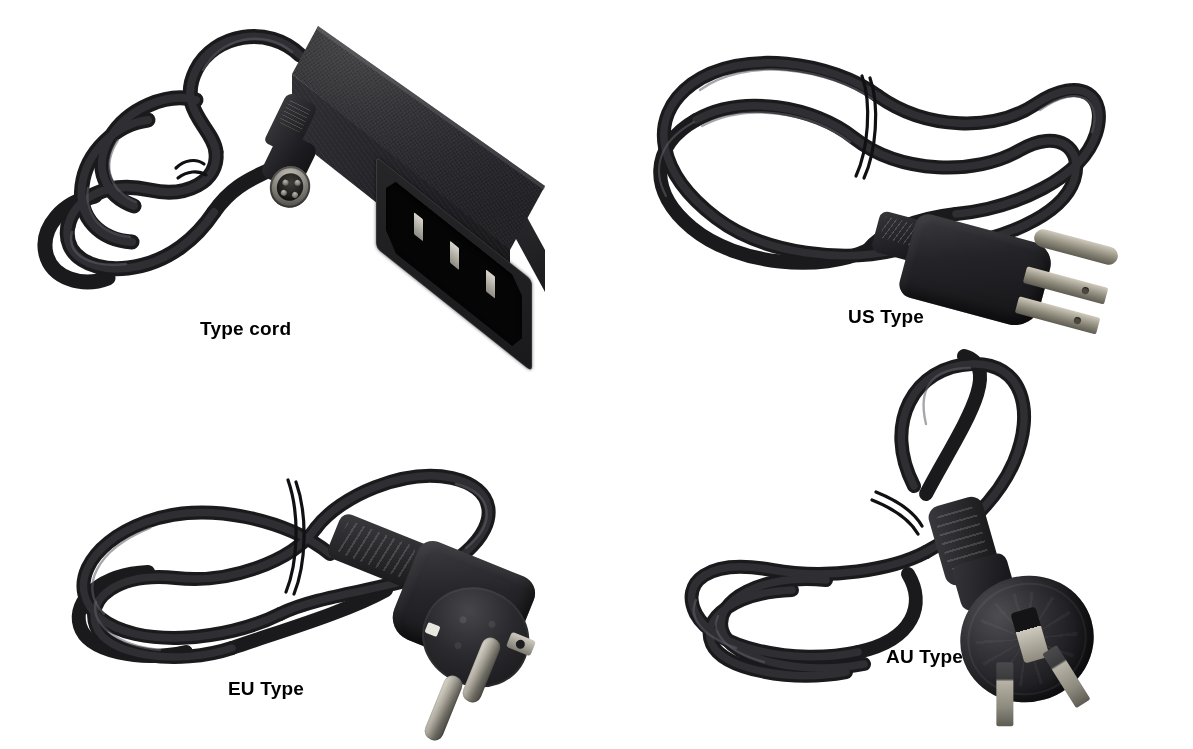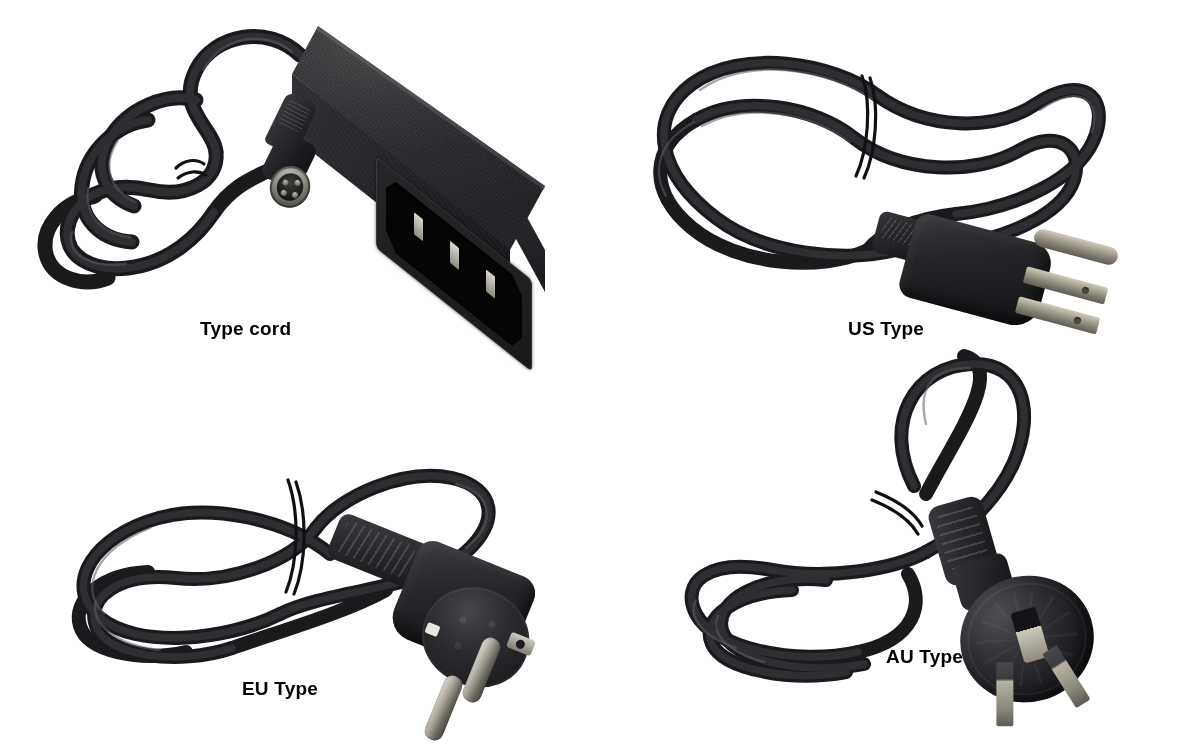--- a/index.html
+++ b/index.html
@@ -448,17 +448,17 @@
         <div class="au-rim"></div>
         <div class="au-emboss"></div>
         <div class="au-earth"></div>
         <div class="au-pin left"></div>
         <div class="au-pin right"></div>
       </div>
     </div>
   </div>
 
   <div class="label" style="left:200px; top:318px;">Type cord</div>
-  <div class="label" style="left:848px; top:318px;">US Type</div>
-  <div class="label" style="left:242px; top:678px;">EU Type</div>
+  <div class="label" style="left:848px; top:306px;">US Type</div>
+  <div class="label" style="left:228px; top:678px;">EU Type</div>
   <div class="label" style="left:866px; top:646px;margin-left:20px;">AU Type</div>
 
 </div>
 
 </body></html>

